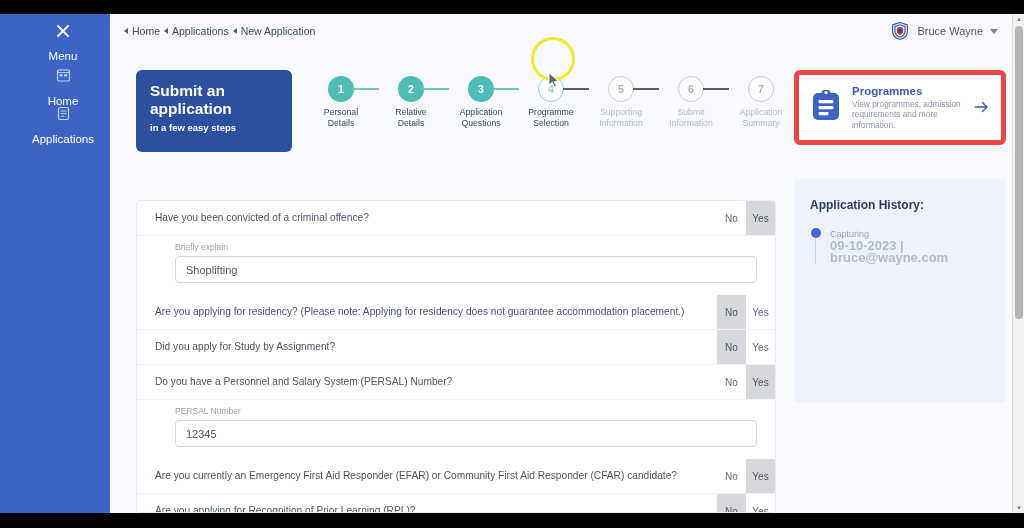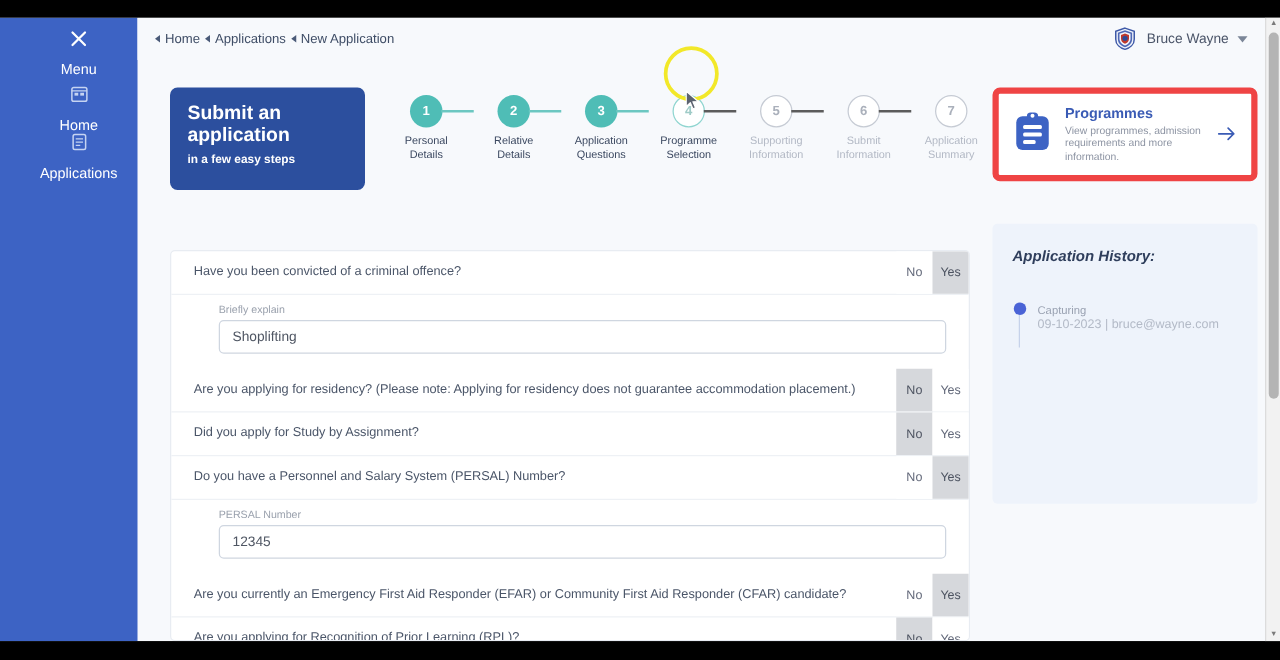--- a/index.html
+++ b/index.html
@@ -135,28 +135,28 @@
   #clipboard-icon { flex:0 0 30px; }
   #prog-text { flex:1; }
   #prog-title { font-size:11.5px; font-weight:700; color:#3a5bb5; margin-bottom:2px; }
   #prog-desc { font-size:8.3px; color:#8d94a3; line-height:10.5px; }
   #prog-arrow { flex:0 0 14px; color:#3a5bb5; font-size:14px; }
 
   #history-card {
     margin-top:34px; width:212px; height:224px;
     background:#eef3fb; border-radius:4px; padding:19px 16px;
   }
-  #history-title { font-size:12px; font-weight:700; color:#2f3e5c; margin-bottom:30px;font-style:italic; }
+  #history-title { font-size:12px; font-weight:700; color:#2f3e5c; margin-bottom:16px; }
   .hist-entry { display:flex; gap:9px; }
   .hist-dot-wrap { display:flex; flex-direction:column; align-items:center; flex:0 0 11px; }
   .hist-dot { width:10px; height:10px; border-radius:50%; background:#4a63d6; }
   .hist-line { width:1.5px; flex:1; min-height:26px; background:#c6d2ea; }
   .hist-body { padding-top:0px; }
   .hist-status { font-size:9px; color:#9aa2b2; line-height:12px; }
-  .hist-meta { font-size:10px; color:#b3bac7; line-height:12px; }
+  .hist-meta { font-size:13px; color:#b3bac7; line-height:12px;font-weight:bold; }
 
   
   #page-scrollbar {
     position:absolute; right:0; top:14px; width:12px; height:499px;
     background:#f2f2f2; border-left:1px solid #dcdcdc; z-index:50;
   }
   #page-scroll-thumb {
     position:absolute; left:2px; top:12px; width:8px; height:293px;
     background:#b4b4b4; border-radius:4px;
   }

